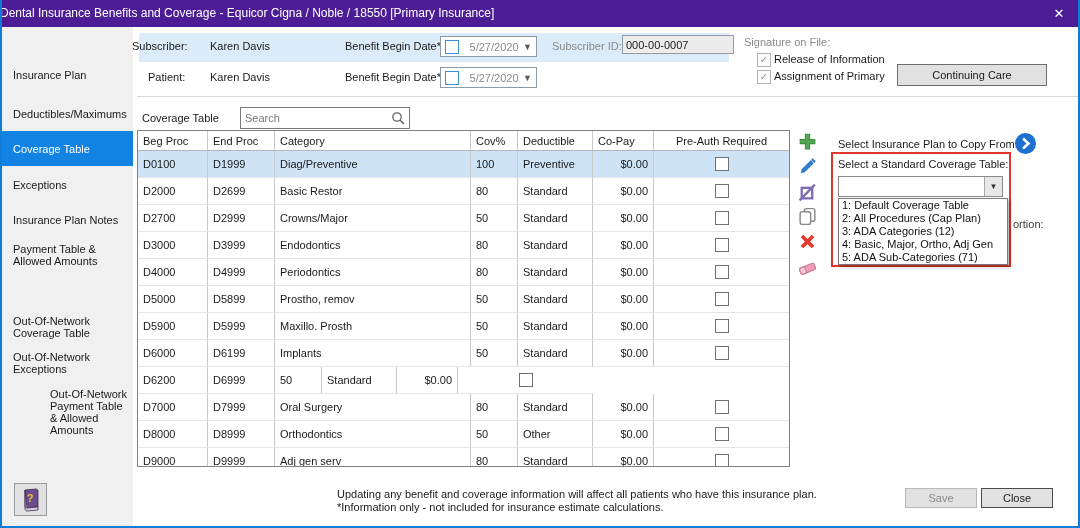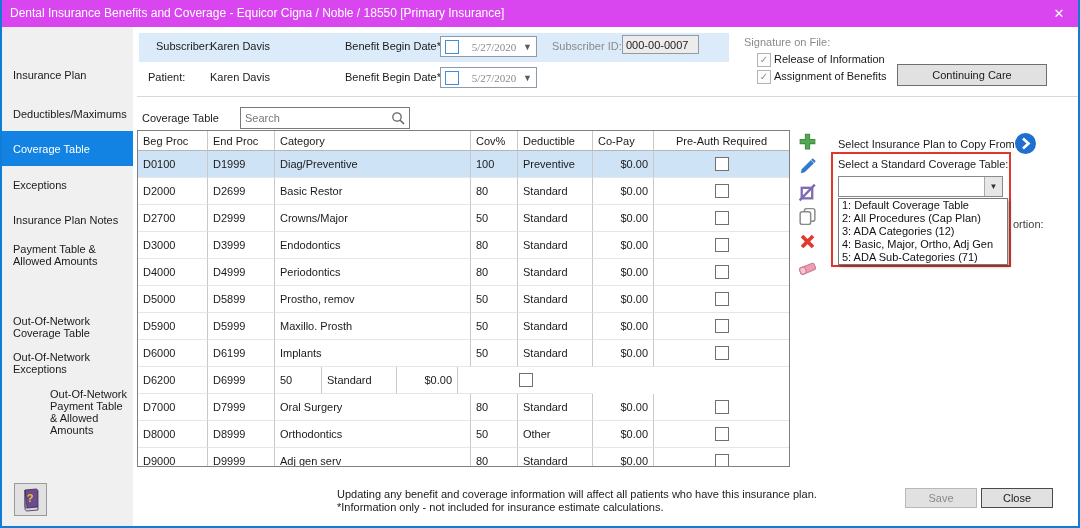--- a/index.html
+++ b/index.html
@@ -4,39 +4,39 @@
 <style>
   html,body{margin:0;padding:0;background:#fff;}
   .window{position:relative;width:1080px;height:528px;background:#ffffff;
     font-family:"Liberation Sans",sans-serif;font-size:11px;color:#1a1a1a;overflow:hidden;}
   .abs{position:absolute;}
   
   .b-left{left:0;top:0;width:2px;height:528px;background:#0f7cd6;}
   .b-right{right:0;top:0;width:2px;height:528px;background:#0f7cd6;}
   .b-bottom{left:0;bottom:0;width:1080px;height:2px;background:#0f7cd6;}
   
-  .titlebar{left:0;top:0;width:1080px;height:27px;background:#d946ef;color:#fff;
-    font-size:12px;line-height:27px;padding-left:10px;box-sizing:border-box;}
+  .titlebar{left:0;top:0;width:1080px;height:27px;background:#4c1d95;color:#fff;
+    font-size:12px;line-height:27px;box-sizing:border-box;}
   .close-x{position:absolute;right:0;top:0;width:42px;height:27px;text-align:center;
     line-height:27px;font-size:13px;color:#fff;cursor:default;}
   
   .sidebar{left:2px;top:27px;width:131px;height:499px;background:#f0f0f0;}
   .side-item{position:absolute;left:0;width:131px;box-sizing:border-box;
     padding:1px 4px 1px 11px;color:#1a1a1a;line-height:12px;}
   .side-item.selected{background:#1283e2;color:#ffffff;display:flex;align-items:center;}
   
   .subscriber-band{left:139px;top:33px;width:590px;height:29px;background:#dcebf9;}
   .lbl{position:absolute;white-space:nowrap;}
   .gray{color:#8a8a8a;}
   .datebox{position:absolute;width:97px;height:21px;border:1px solid #8f9aa6;background:#fff;
     box-sizing:border-box;display:flex;align-items:center;}
   .datebox .cbx-blue{width:12px;height:12px;border:1px solid #3d8fd9;background:#fff;margin:0 6px 0 4px;}
-  .datebox .dtext{color:#8a8a8a;flex:1;text-align:center;font-family:Liberation Serif, serif;}
+  .datebox .dtext{color:#8a8a8a;flex:1;text-align:center;}
   .datebox .chev{color:#5a5a5a;font-size:9px;padding-right:4px;}
-  .idfield{position:absolute;left:622px;top:35px;width:77px;height:19px;border:1px solid #919aa5;
+  .idfield{position:absolute;left:622px;top:35px;width:112px;height:19px;border:1px solid #919aa5;
     background:#ececec;box-sizing:border-box;font-family:"Liberation Sans",sans-serif;
     font-size:11px;color:#1a1a1a;padding:0 3px;}
   .cbx-dis{position:absolute;width:12px;height:12px;border:1px solid #b2b2b2;background:#fcfcfc;
     color:#8f8f8f;font-size:10px;line-height:11px;text-align:center;}
   .btn{position:absolute;background:#e1e1e1;border:1px solid #6e6e6e;box-sizing:border-box;
     text-align:center;color:#1a1a1a;font-family:"Liberation Sans",sans-serif;font-size:11px;}
   .btn.light{border-color:#b8b8b8;color:#8a8a8a;}
   .hsep{left:137px;top:96px;width:941px;height:1px;background:#d8d8d8;}
   
   .searchbox{left:240px;top:107px;width:170px;height:22px;border:1px solid #7a7a7a;background:#fff;
@@ -90,21 +90,21 @@
       <div class="side-item selected" style="top: 104px; height: 35px;">Coverage Table</div>
       <div class="side-item" style="top: 151px;">Exceptions</div>
       <div class="side-item" style="top: 186px;">Insurance Plan Notes</div>
       <div class="side-item" style="top: 215px;">Payment Table &amp; Allowed Amounts</div>
       <div class="side-item" style="top: 287px;">Out-Of-Network Coverage Table</div>
       <div class="side-item" style="top: 323px;">Out-Of-Network Exceptions</div>
       <div class="side-item" style="top: 360px; padding-left: 48px;">Out-Of-Network Payment Table &amp; Allowed Amounts</div>
     </div>
 
   <div class="abs subscriber-band"></div>
-  <span class="lbl" style="left:156px;top:40px;">Subscriber:</span>
+  <span class="lbl" style="left:132px;top:40px;">Subscriber:</span>
   <span class="lbl" style="left:210px;top:40px;">Karen Davis</span>
   <span class="lbl" style="left:148px;top:71px;">Patient:</span>
   <span class="lbl" style="left:210px;top:71px;">Karen Davis</span>
 
   <span class="lbl" style="left:345px;top:40px;">Benefit Begin Date*</span>
   <div class="datebox" style="left:440px;top:36px;">
     <span class="cbx-blue"></span>
     <span class="dtext">5/27/2020</span>
     <span class="chev">▼</span>
   </div>
@@ -117,21 +117,21 @@
   </div>
 
   <span class="lbl gray" style="left:552px;top:40px;">Subscriber ID:</span>
   <input class="idfield" readonly="" value="000-00-0007" style="">
 
   <span class="lbl gray" style="left:744px;top:36px;">Signature on File:</span>
   <div>
       <div class="cbx-dis" style="left: 757px; top: 53px; position: absolute;">✓</div>
       <div class="lbl" style="position: absolute; left: 774px; top: 53px;">Release of Information</div>
       <div class="cbx-dis" style="left: 757px; top: 70px; position: absolute;">✓</div>
-      <div class="lbl" style="position: absolute; left: 774px; top: 70px;">Assignment of Benefits</div>
+      <div class="lbl" style="position: absolute; left: 774px; top: 70px;">Assignment of Primary</div>
     </div>
 
   <div class="btn" style="left:897px;top:64px;width:150px;height:22px;line-height:20px;">Continuing Care</div>
 
   <div class="abs hsep"></div>
 
   <span class="lbl" style="left:142px;top:112px;">Coverage Table</span>
   <div class="abs searchbox">
     <input placeholder="Search" style="">
     <svg width="14" height="14" viewBox="0 0 14 14">

